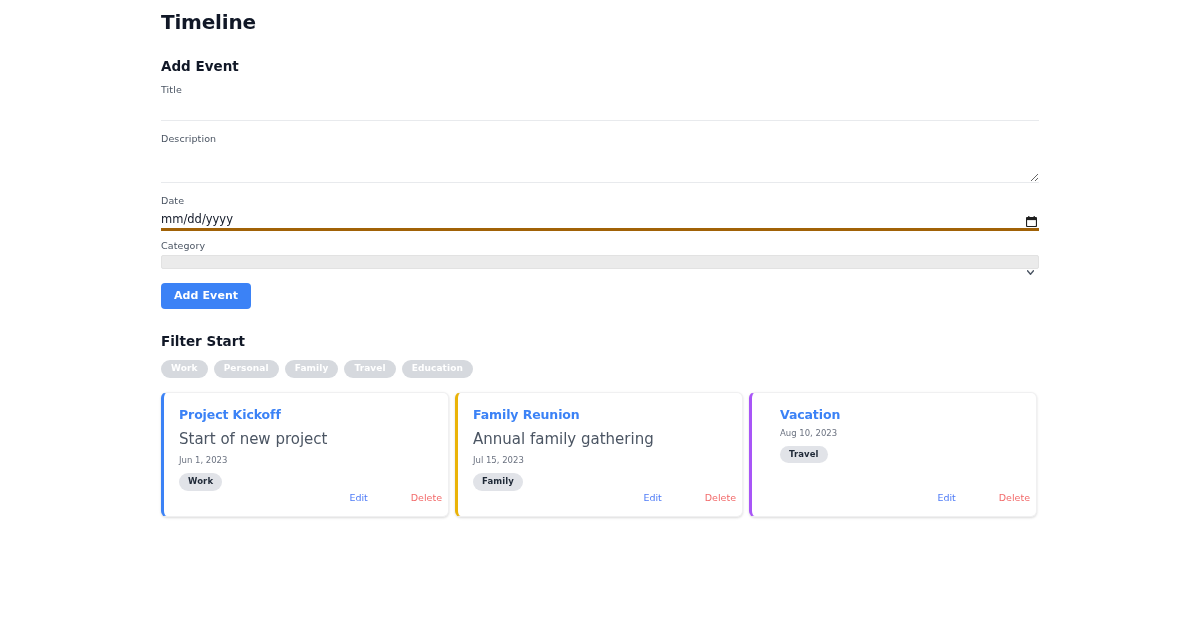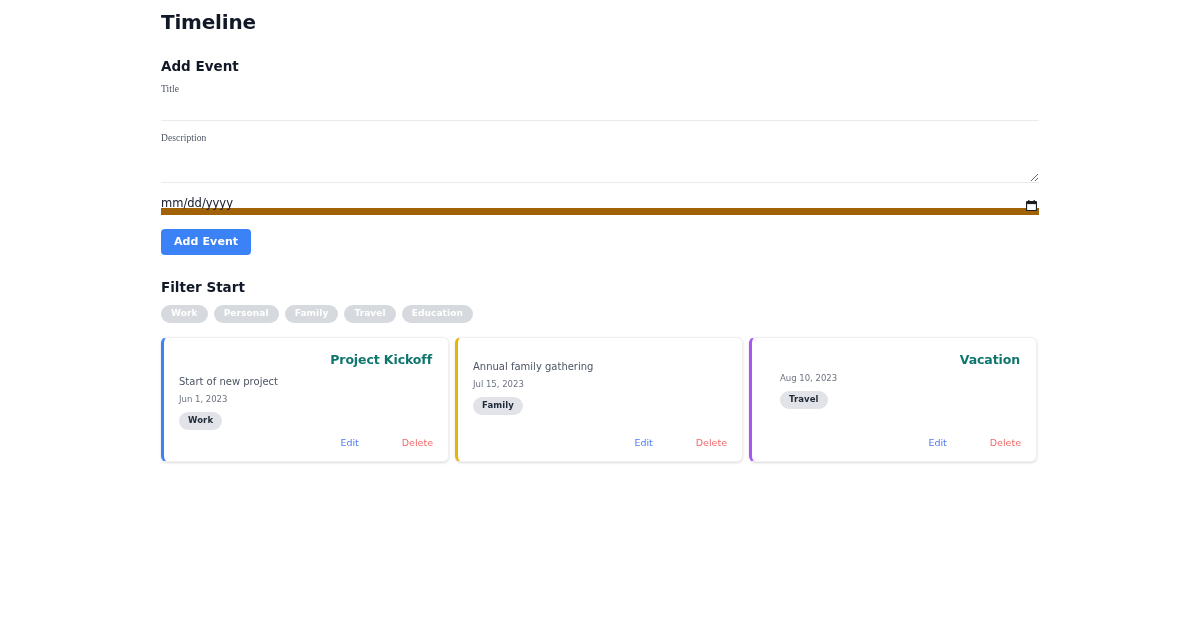--- a/index.html
+++ b/index.html
@@ -53,21 +53,20 @@
 
   .field { margin-bottom: 0; }
 
   .field-label {
     display: block;
     font-size: 9.5px;
     color: #4b5563;
     line-height: 1.4;
     margin-bottom: 3px;
     letter-spacing: 0.1px;
-    font-family: Liberation Serif, serif;
   }
 
   .text-input {
     display: block;
     width: 878px;
     height: 22px;
     border: none;
     border-bottom: 1px solid #e8eaed;
     background: #ffffff;
     font-family: "DejaVu Sans", "Liberation Sans", sans-serif;
@@ -97,21 +96,21 @@
   }
 
   .field-description { margin-top: 11px; }
   .field-date { margin-top: 11px; }
   .field-category { margin-top: 8px; }
 
   .date-row {
     position: relative;
     width: 878px;
     height: 21px;
-    border-bottom: 7px solid #a16207;
+    border-bottom: 3px solid #a16207;
   }
   .date-value {
     position: absolute;
     left: 0;
     top: 2px;
     font-size: 11.5px;
     color: #111827;
     line-height: 1.3;
   }
   .date-icon {
@@ -201,29 +200,28 @@
     box-shadow: 0 1px 3px rgba(0,0,0,0.10), 0 1px 2px rgba(0,0,0,0.05);
     padding: 14px 16px 0 15px;
   }
   .card.accent-blue   { border-left-color: #3b82f6; }
   .card.accent-yellow { border-left-color: #eab308; }
   .card.accent-purple { border-left-color: #a855f7; padding-left: 28px; }
 
   .card-title {
     font-size: 12.5px;
     font-weight: bold;
-    color: #0f766e;
+    color: #3b82f6;
     line-height: 1.2;
     margin: 0;
     letter-spacing: -0.1px;
-    text-align: right;
   }
 
   .card-desc {
-    font-size: 10px;
+    font-size: 15px;
     color: #4b5563;
     line-height: 1.3;
     margin: 8px 0 0 0;
   }
 
   .card-date {
     font-size: 8.5px;
     color: #6b7280;
     line-height: 1.3;
     margin: 6px 0 0 0;
@@ -237,21 +235,21 @@
     font-size: 8.5px;
     font-weight: bold;
     border-radius: 999px;
     padding: 4px 9px 5px 9px;
     line-height: 1;
     letter-spacing: 0.1px;
   }
 
   .card-actions {
     position: absolute;
-    right: 15px;
+    right: 6px;
     bottom: 13px;
     display: flex;
     gap: 7px;
     align-items: center;
   }
   .action-edit {
     font-size: 9.5px;
     color: #4f7cf7;
     cursor: pointer;
     line-height: 1;
@@ -280,33 +278,45 @@
         <label class="field-label">Title</label>
         <input class="text-input" type="text" value="" placeholder="" style="">
       </div>
 
       <div class="field field-description">
         <label class="field-label">Description</label>
         <textarea class="textarea-input" placeholder="" style=""></textarea>
       </div>
 
       <div class="field field-date">
+        <label class="field-label">Date</label>
         <div class="date-row">
           <span class="date-value">mm/dd/yyyy</span>
           <span class="date-icon">
             <svg width="11" height="11" viewBox="0 0 11 11">
               <rect x="0.5" y="1.5" width="10" height="9" rx="1" fill="#ffffff" stroke="#1f1f1f" stroke-width="1.2"></rect>
               <rect x="0.5" y="1.5" width="10" height="2.6" fill="#1f1f1f"></rect>
               <rect x="2.2" y="0" width="1.2" height="2.4" fill="#1f1f1f"></rect>
               <rect x="7.6" y="0" width="1.2" height="2.4" fill="#1f1f1f"></rect>
             </svg>
           </span>
         </div>
       </div>
 
+      <div class="field field-category">
+        <label class="field-label">Category</label>
+        <div class="select-box">
+          <span class="select-value"></span>
+          <span class="select-caret">
+            <svg width="7" height="5" viewBox="0 0 7 5">
+              <path d="M0.5 0.8 L3.5 4.2 L6.5 0.8" fill="none" stroke="#4b5563" stroke-width="1.4" stroke-linecap="round" stroke-linejoin="round"></path>
+            </svg>
+          </span>
+        </div>
+      </div>
 
       <button class="submit-btn" type="submit">Add Event</button>
     </form>
 
     <h2 class="section-title filter-heading">Filter Start</h2>
 
     <div class="chips">
       <button class="chip">Work</button>
       <button class="chip">Personal</button>
       <button class="chip">Family</button>
@@ -321,20 +331,21 @@
         <p class="card-desc">Start of new project</p>
         <p class="card-date">Jun 1, 2023</p>
         <span class="card-badge">Work</span>
         <div class="card-actions">
           <span class="action-edit">Edit</span>
           <span class="action-delete">Delete</span>
         </div>
       </div>
 
       <div class="card accent-yellow">
+        <h3 class="card-title">Family Reunion</h3>
         <p class="card-desc">Annual family gathering</p>
         <p class="card-date">Jul 15, 2023</p>
         <span class="card-badge">Family</span>
         <div class="card-actions">
           <span class="action-edit">Edit</span>
           <span class="action-delete">Delete</span>
         </div>
       </div>
 
       <div class="card accent-purple">

